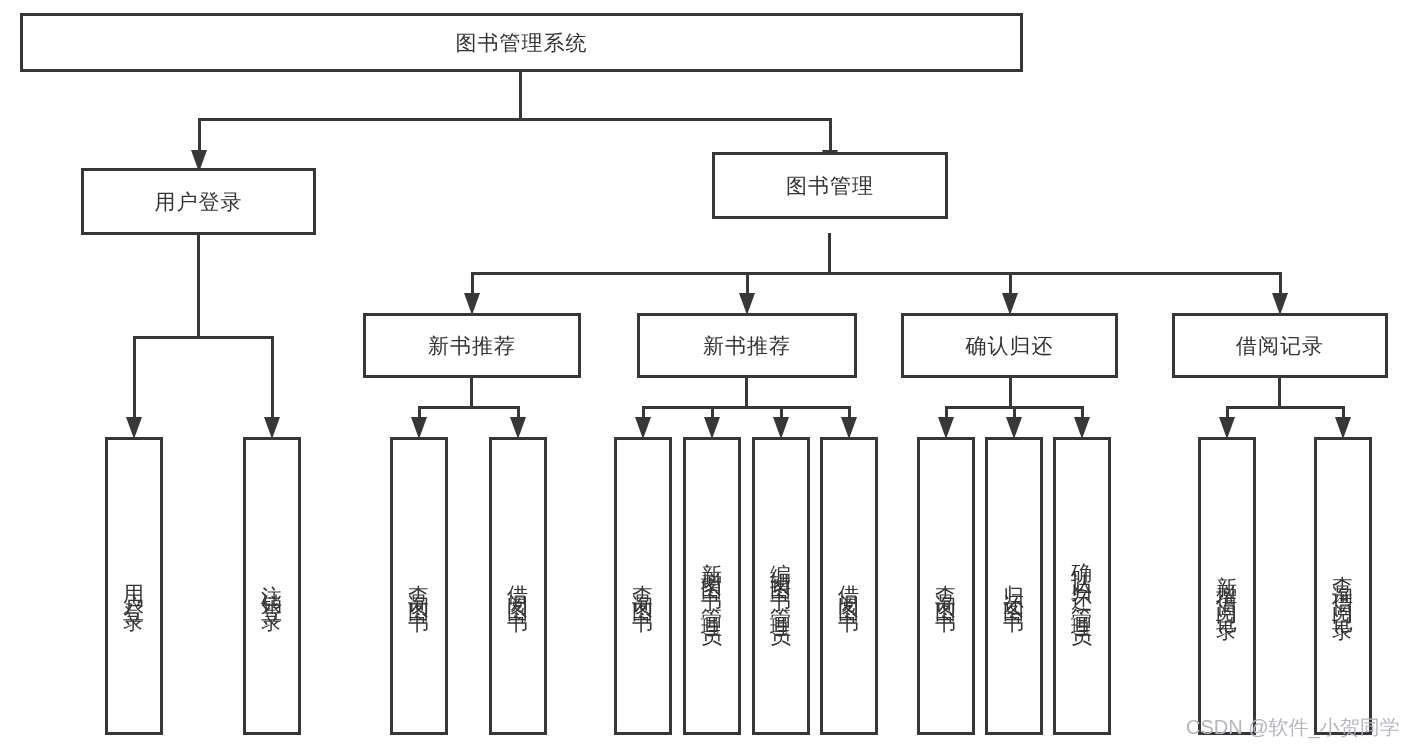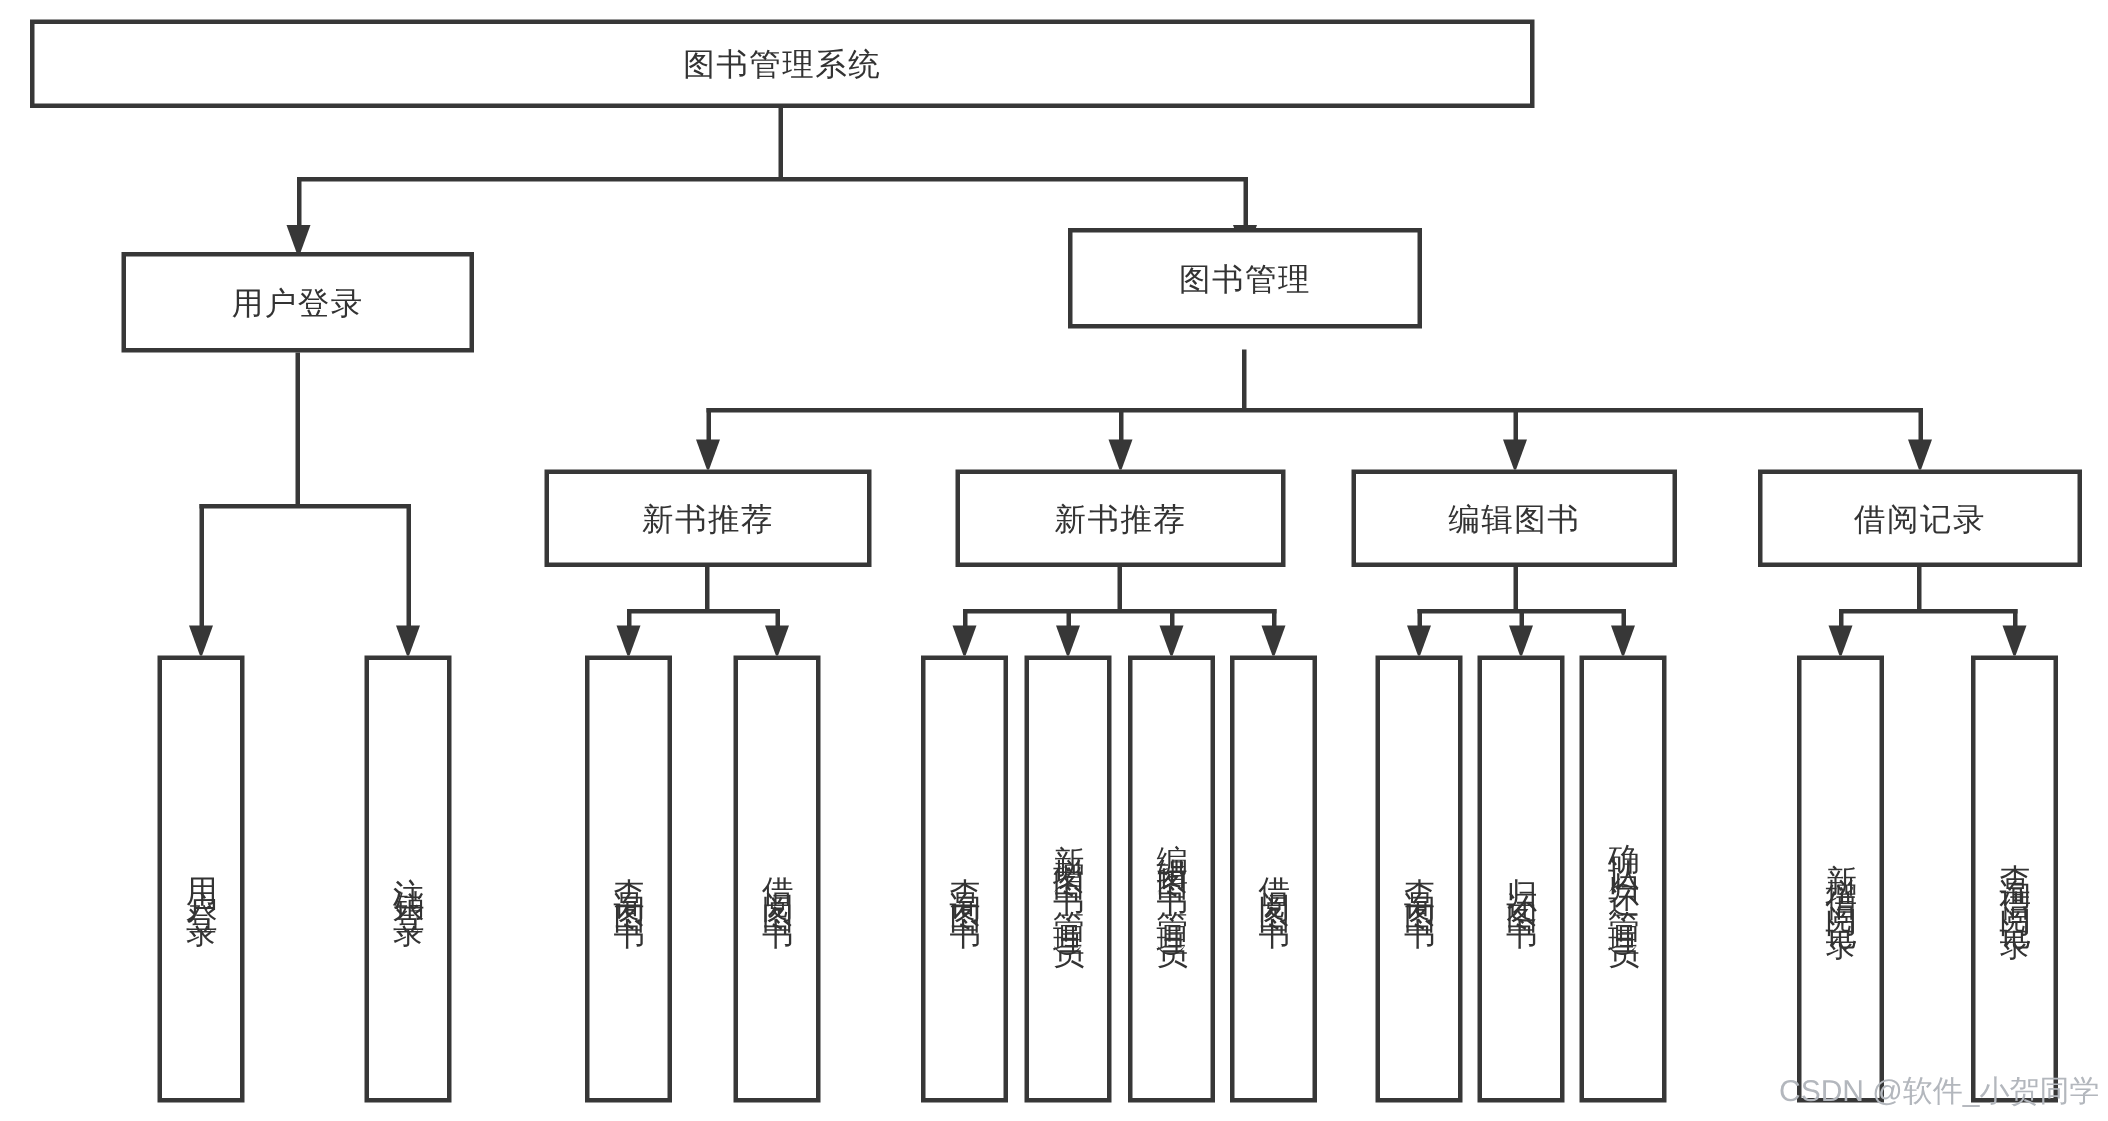--- a/index.html
+++ b/index.html
@@ -160,21 +160,21 @@
       <span>图书管理</span>
     </div>
 
   <div class="box hbox" style="left:363px;top:313px;width:218px;height:65px;">
       <span>新书推荐</span>
     </div>
   <div class="box hbox" style="left:637px;top:313px;width:220px;height:65px;">
       <span>新书推荐</span>
     </div>
   <div class="box hbox" style="left:901px;top:313px;width:217px;height:65px;">
-      <span>编辑图书</span>
+      <span>确认归还</span>
     </div>
   <div class="box hbox" style="left:1172px;top:313px;width:216px;height:65px;">
       <span>借阅记录</span>
     </div>
 
   <div class="box vbox" style="left:105px;top:437px;width:58px;height:298px;">
       <span class="vtext">用户登录</span>
     </div>
   <div class="box vbox" style="left:243px;top:437px;width:58px;height:298px;">
       <span class="vtext">注销登录</span>

